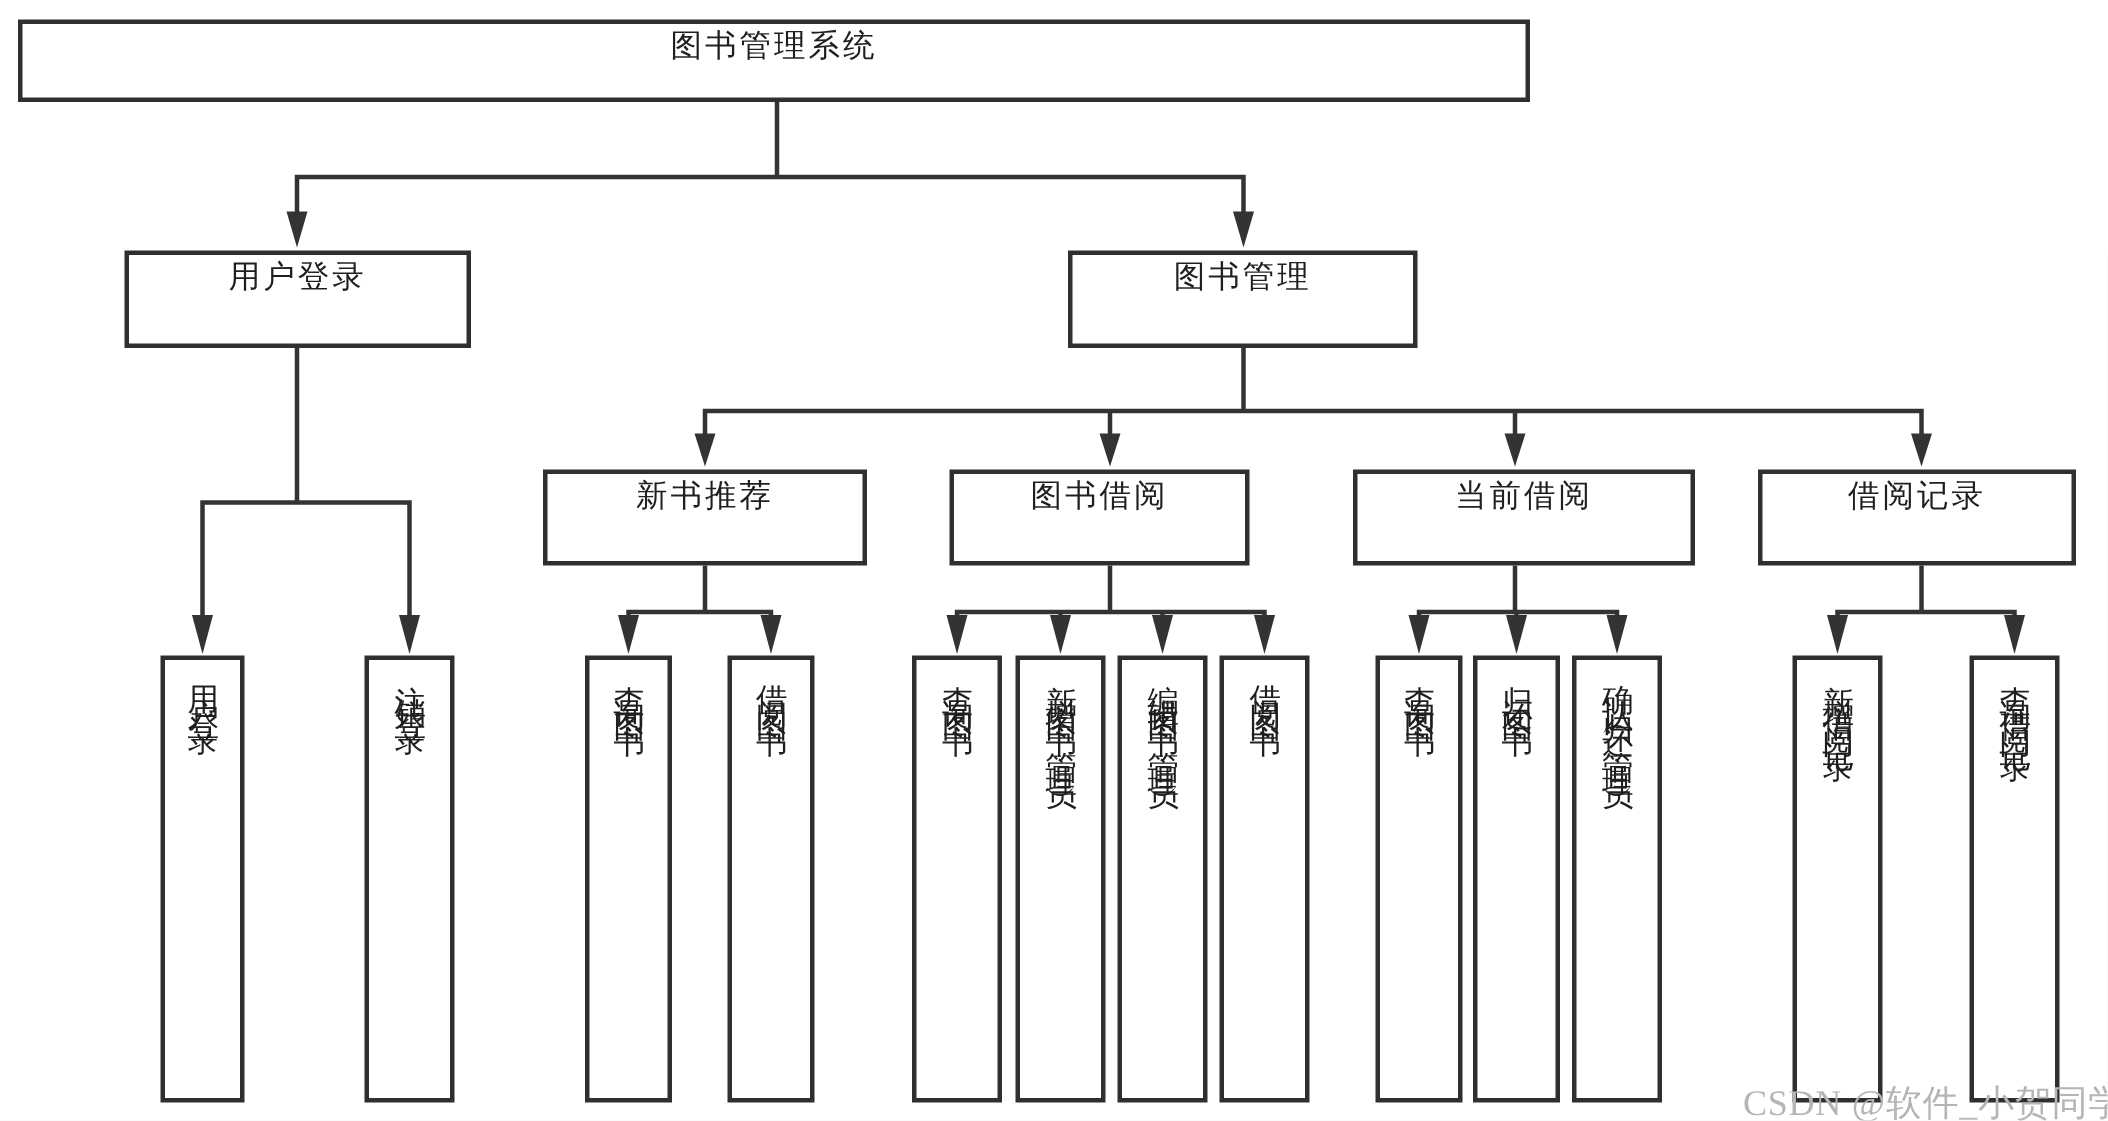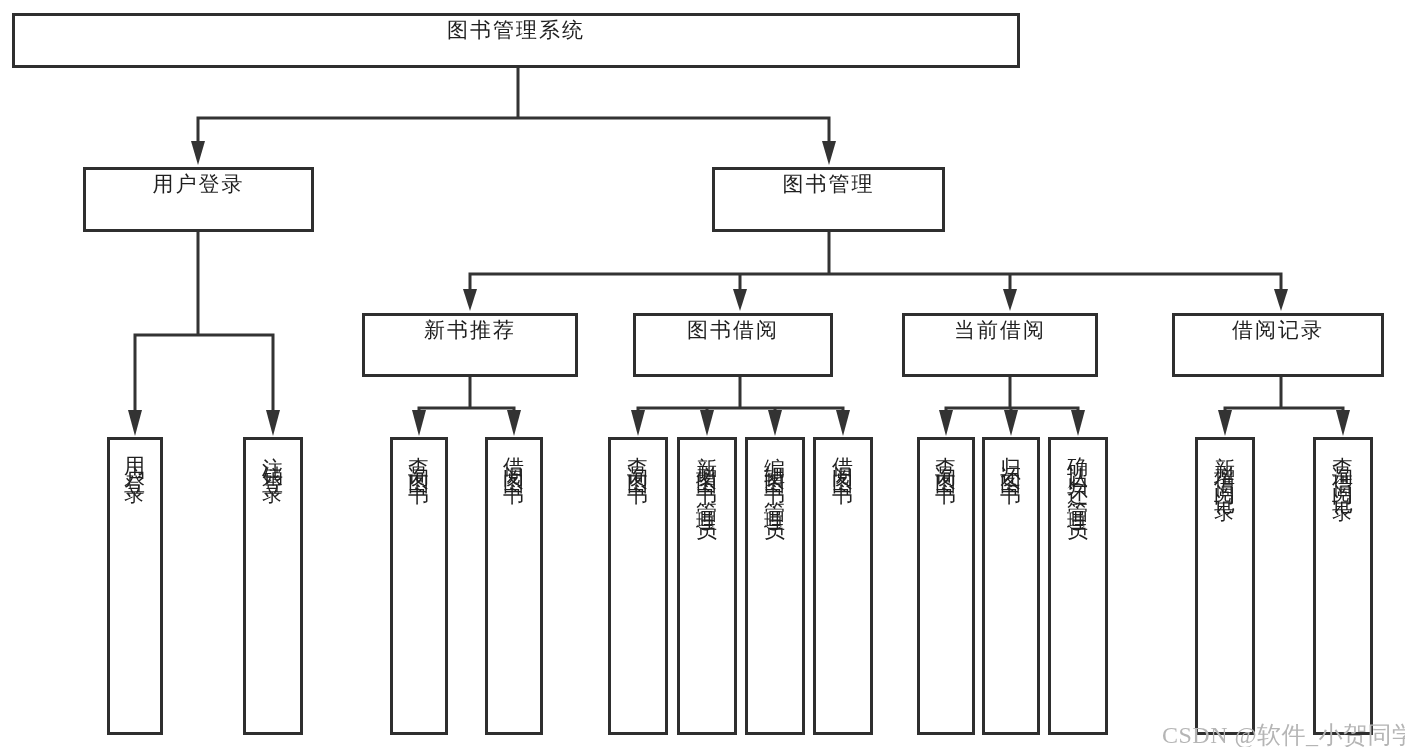--- a/index.html
+++ b/index.html
@@ -123,21 +123,21 @@
   <div class="node node-h node-l2" style="left:712px;width:233px">
     <span>图书管理</span>
   </div>
 
   <div class="node node-h node-l3" style="left:362px;width:216px">
     <span>新书推荐</span>
   </div>
   <div class="node node-h node-l3" style="left:633px;width:200px">
     <span>图书借阅</span>
   </div>
-  <div class="node node-h node-l3" style="left:902px;width:196px">
+  <div class="node node-h node-l3" style="left:902px;width:228px">
     <span>当前借阅</span>
   </div>
   <div class="node node-h node-l3" style="left:1172px;width:212px">
     <span>借阅记录</span>
   </div>
 
   <div class="node node-v" style="left:107px;width:56px">
     <span class="vtext">用户登录</span>
   </div>
   <div class="node node-v" style="left:243px;width:60px">

